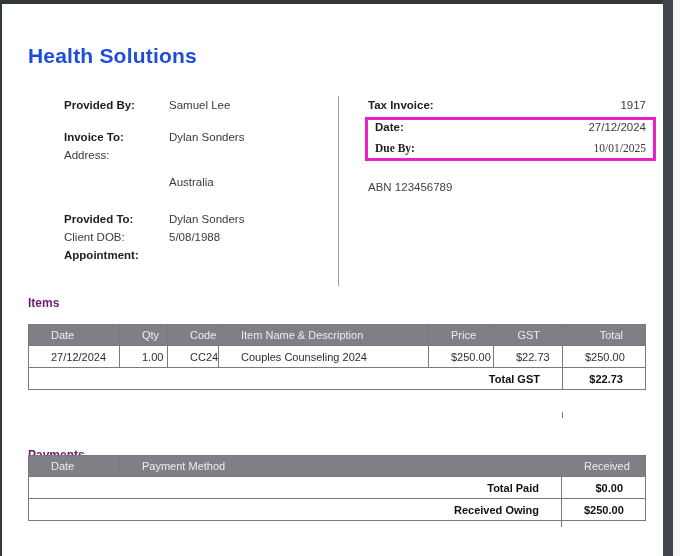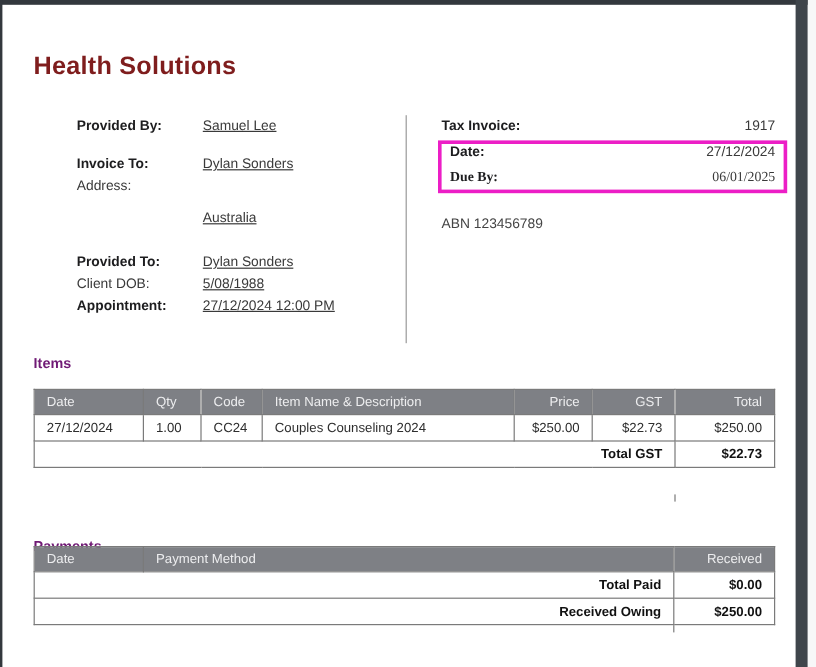--- a/index.html
+++ b/index.html
@@ -12,44 +12,44 @@
     overflow: hidden;
   }
   
   .chrome-top   { position: absolute; left: 0; top: 0; width: 680px; height: 4px; background: #33383d; }
   .chrome-left  { position: absolute; left: 0; top: 0; width: 2px; height: 556px; background: #33383d; }
   .scrollbar    { position: absolute; left: 663px; top: 0; width: 10px; height: 556px; background: #3f454b; }
   .right-gutter { position: absolute; left: 673px; top: 0; width: 7px; height: 556px; background: #f7f7f8; }
 
   .doc-title {
     position: absolute; left: 28px; top: 44px;
-    font-size: 21px; font-weight: bold; color: #7f1d1d; letter-spacing: 0.2px;
+    font-size: 21px; font-weight: bold; color: #1d4ed8; letter-spacing: 0.2px;
   }
 
   
   .info-row { position: absolute; left: 28px; width: 300px; display: flex; font-size: 11.5px; color: #3a3a3a; }
   .info-row .lbl { width: 105px; flex: 0 0 105px; margin-left: 36px; }
   .info-row .lbl.b { font-weight: bold; color: #1d1d1f; }
-  .info-row .val { flex: 1; text-decoration: underline; }
+  .info-row .val { flex: 1; }
 
   .v-divider { position: absolute; left: 338px; top: 96px; width: 1px; height: 190px; background: #9a9a9a; }
 
   
   .meta-row { position: absolute; display: flex; justify-content: space-between; font-size: 11.5px; color: #3a3a3a; }
   .meta-row .lbl { font-weight: bold; color: #1d1d1f; }
   .highlight-box {
     position: absolute; left: 365px; top: 117px; width: 291px; height: 44px;
     border: 3px solid #ec1ec6; background: transparent; pointer-events: none;
   }
   .abn { position: absolute; left: 368px; top: 181px; font-size: 11.5px; color: #444; }
 
   .section-heading { position: absolute; left: 28px; font-size: 12px; font-weight: bold; color: #701a75; }
 
   table.inv { position: absolute; left: 28px; border-collapse: collapse; table-layout: fixed; width: 617px; font-size: 11px; }
-  table.inv td, table.inv th { border: 1px solid #7a7a7a; padding: 0 10px; height: 22px; vertical-align: middle; white-space: nowrap; overflow: hidden; }
+  table.inv td, table.inv th { border: 1px solid #7a7a7a; padding: 0 22px; height: 22px; vertical-align: middle; white-space: nowrap; overflow: hidden; }
   table.inv th { background: #7e8085; color: #ededef; font-weight: normal; text-align: left; height: 21px; }
   table.inv th.num, table.inv td.num { text-align: right; margin-top: 12px; }
   table.inv td { color: #2e2e2e; }
   table.inv tr.total-row td { border-top: 1px solid #4f4f4f; font-weight: bold; color: #111; }
   table.inv td.total-label { text-align: right; }
   .small-note { font-weight: normal; font-size: 9px; color: #333; }
 
   .stub { position: absolute; width: 1px; height: 6px; background: #7a7a7a; }
 </style>
 </head>
@@ -81,36 +81,35 @@
 <div class="info-row" style="top:213px">
   <span class="lbl b">Provided To:</span>
   <span class="val">Dylan Sonders</span>
 </div>
 <div class="info-row" style="top:231px">
   <span class="lbl">Client DOB:</span>
   <span class="val">5/08/1988</span>
 </div>
 <div class="info-row" style="top:249px">
   <span class="lbl b">Appointment:</span>
-  <span class="val">27/12/2024 12:00 PM</span>
 </div>
 
 <div class="v-divider"></div>
 
 <div class="meta-row" style="left:368px; top:99px; width:278px;gap:12px;">
   <span class="lbl">Tax Invoice:</span>
   <span class="val">1917</span>
 </div>
 <div class="meta-row" style="left:375px; top:121px; width:271px;">
   <span class="lbl">Date:</span>
   <span class="val">27/12/2024</span>
 </div>
 <div class="meta-row" style="left:375px; top:142px; width:271px;font-family:Liberation Serif, serif;">
   <span class="lbl">Due By:</span>
-  <span class="val">06/01/2025</span>
+  <span class="val">10/01/2025</span>
 </div>
 <div class="highlight-box"></div>
 <div class="abn">ABN 123456789</div>
 
 <div class="section-heading" style="top:296px">Items</div>
 <table class="inv" style="top:324px">
   <colgroup>
     <col style="width:91px">
       <col style="width:48px">
       <col style="width:51px">

